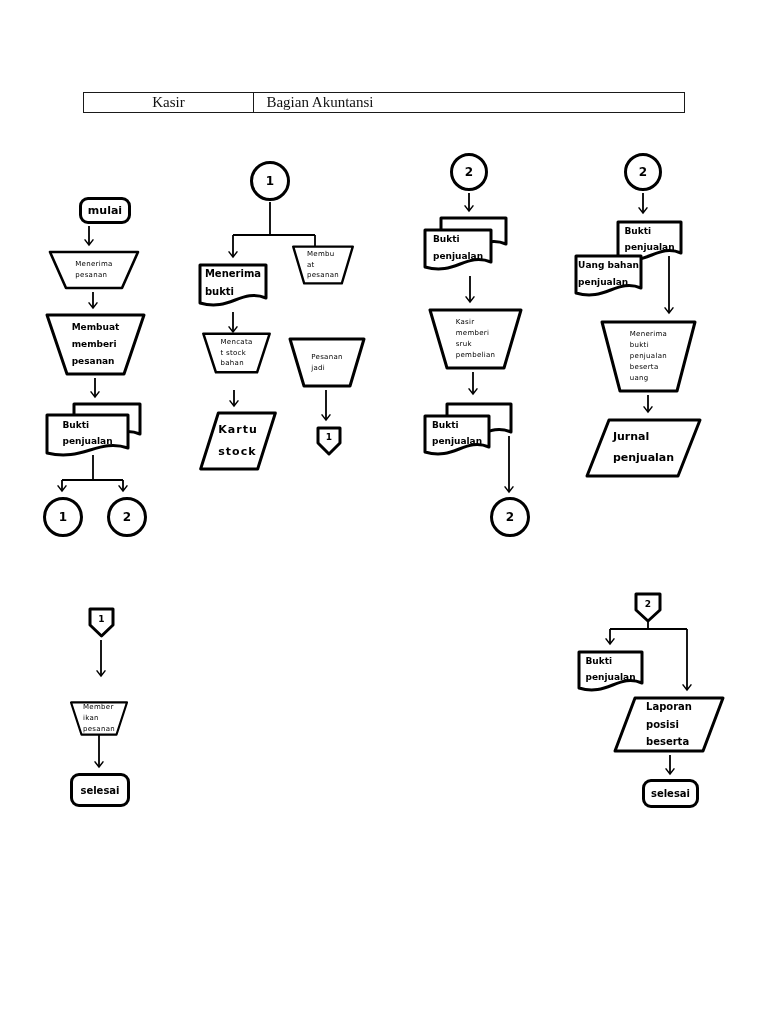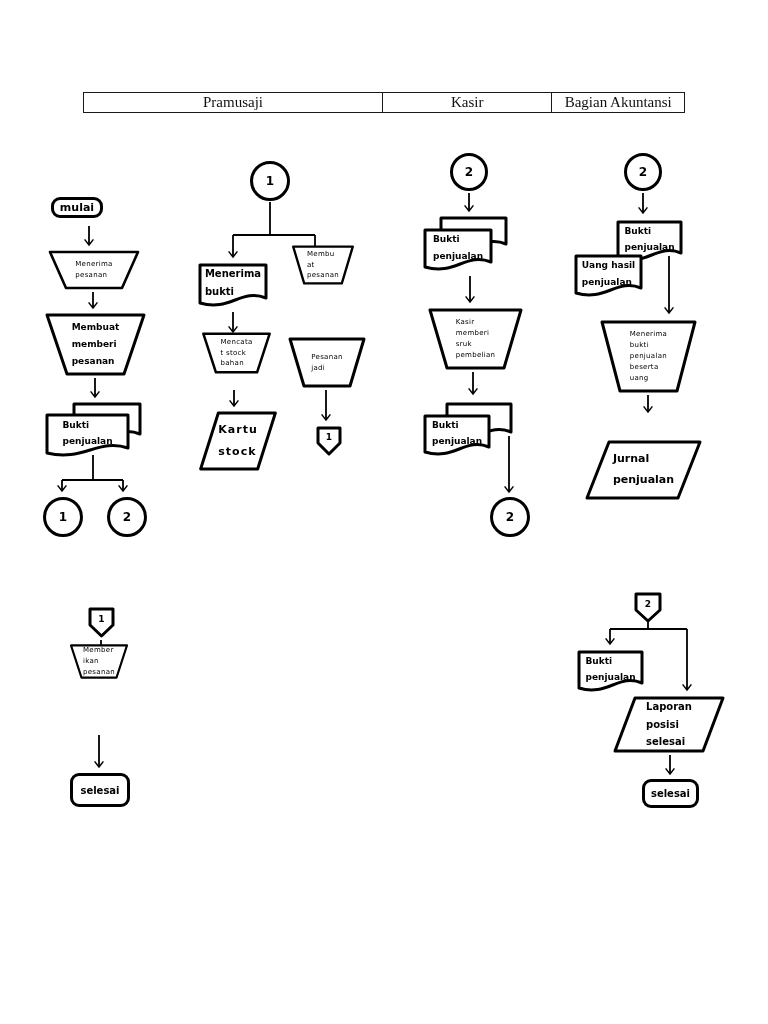--- a/index.html
+++ b/index.html
@@ -43,21 +43,20 @@
   .b11{font-size:11px;font-weight:bold;line-height:2;}
   .doclabel{padding-bottom:7px;}
   .penta-label{font-size:9px;font-weight:bold;padding-bottom:8px;}
   .connectors{position:absolute;left:0;top:0;}
   .connectors path{stroke:#000;stroke-width:1.8;fill:none;}
 </style>
 </head>
 <body>
 
 <div class="lane-table">
-  <div class="lane-cell" style="width:300px">Pramusaji</div>
   <div class="lane-cell" style="width:170px">Kasir</div>
   <div class="lane-cell" style="width:132px">Bagian Akuntansi</div>
 </div>
 
 <svg class="connectors" width="768" height="1024">
   <defs>
     <marker id="ah" viewBox="-10 -10 20 20" refX="0" refY="0" markerWidth="16" markerHeight="16" orient="auto" markerUnits="userSpaceOnUse">
       <path d="M-7,-5.5 L0,0 L-7,5.5" fill="none" stroke="#000" stroke-width="2"></path>
     </marker>
   </defs>
@@ -81,21 +80,21 @@
   <path d="M669,256 V313" marker-end="url(#ah)"></path>
   <path d="M648,395 V412" marker-end="url(#ah)"></path>
   <path d="M101,640 V676" marker-end="url(#ah)"></path>
   <path d="M99,735 V767" marker-end="url(#ah)"></path>
   <path d="M648,621 V629 M610,629 H687"></path>
   <path d="M610,629 V644" marker-end="url(#ah)"></path>
   <path d="M687,629 V690" marker-end="url(#ah)"></path>
   <path d="M670,755 V774" marker-end="url(#ah)"></path>
 </svg>
 
-<div class="node terminal" style="left:51px;top:197px;width:52px;height:21px;font-size:11px">mulai</div>
+<div class="node terminal" style="left:79px;top:197px;width:52px;height:27px;font-size:11px">mulai</div>
 
 <div class="node" style="left:48px;top:250px;width:92px;height:40px">
   <svg class="shape" viewBox="0 0 92 40">
       <path d="M2,2 L90,2 L74,38 L18,38 Z" style="stroke-width:2.6"></path>
     </svg>
   <div class="label small">Menerima
 pesanan</div>
 </div>
 
 <div class="node" style="left:45px;top:313px;width:101px;height:63px">
@@ -220,51 +219,51 @@
   <svg class="shape" viewBox="0 0 67 45">
       <path d="M2,2 L65,2 L65,33 C42,23 30,47 2,38 Z"></path>
     </svg>
   <div class="label b9 doclabel">Bukti
 penjualan</div>
 </div>
 <div class="node" style="left:574px;top:254px;width:69px;height:46px">
   <svg class="shape" viewBox="0 0 69 46">
       <path d="M2,2 L67,2 L67,34 C43,24 31,48 2,39 Z"></path>
     </svg>
-  <div class="label b9 doclabel">Uang hasil
+  <div class="label b9 doclabel">Uang bahan
 penjualan</div>
 </div>
 
 <div class="node" style="left:600px;top:320px;width:97px;height:73px">
   <svg class="shape" viewBox="0 0 97 73">
       <path d="M2,2 L95,2 L77,71 L20,71 Z"></path>
     </svg>
   <div class="label small">Menerima
 bukti
 penjualan
 beserta
 uang</div>
 </div>
 
-<div class="node" style="left:585px;top:440px;width:117px;height:60px">
+<div class="node" style="left:585px;top:418px;width:117px;height:60px">
   <svg class="shape" viewBox="0 0 117 60">
       <path d="M24,2 L115,2 L93,58 L2,58 Z"></path>
     </svg>
   <div class="label b11" style="line-height:1.9">Jurnal
 penjualan</div>
 </div>
 
 <div class="node" style="left:88px;top:607px;width:27px;height:31px">
   <svg class="shape" viewBox="0 0 27 31">
       <path d="M2,2 L25,2 L25,18 L13.5,29 L2,18 Z"></path>
     </svg>
   <div class="label penta-label">1</div>
 </div>
 
-<div class="node" style="left:57px;top:644px;width:84px;height:35px">
+<div class="node" style="left:57px;top:701px;width:84px;height:35px">
   <svg class="shape" viewBox="0 0 84 50">
       <path d="M2,2 L82,2 L67,48 L17,48 Z"></path>
     </svg>
   <div class="label small">Member
 ikan
 pesanan</div>
 </div>
 
 <div class="node terminal" style="left:70px;top:773px;width:60px;height:34px;font-size:10px">selesai</div>
 
@@ -282,16 +281,16 @@
   <div class="label b9 doclabel">Bukti
 penjualan</div>
 </div>
 
 <div class="node" style="left:613px;top:696px;width:112px;height:57px">
   <svg class="shape" viewBox="0 0 112 57">
       <path d="M22,2 L110,2 L90,55 L2,55 Z"></path>
     </svg>
   <div class="label b10" style="line-height:1.75">Laporan
 posisi
-selesai</div>
+beserta</div>
 </div>
 
 <div class="node terminal" style="left:642px;top:779px;width:57px;height:29px;font-size:10px">selesai</div>
 
 </body></html>

